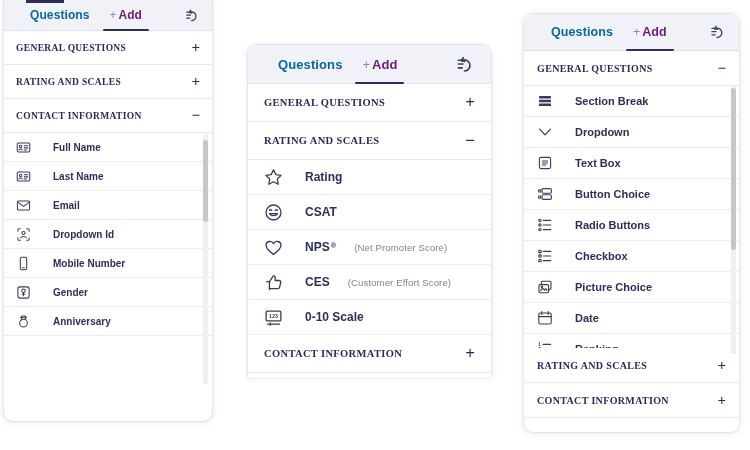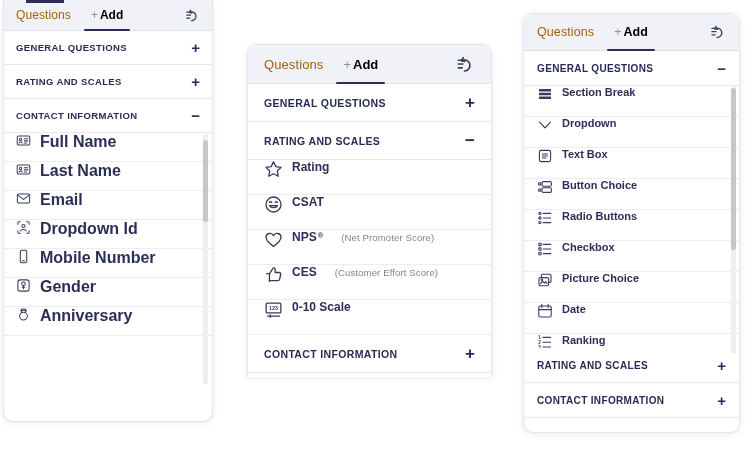--- a/index.html
+++ b/index.html
@@ -18,52 +18,52 @@
   .p2 .hdr{border-radius:10px 10px 0 0;}
   .p1 .hdr{border-radius:10px 10px 0 0;}
 
   .hdr{
     display:flex;align-items:center;background:#f1f2f8;
     border-bottom:1px solid #e1e2ea;position:relative;color:#272c55;
   }
   .p0 .hdr{height:30px;padding:0 12px;font-size:12px;}
   .p1 .hdr{height:38px;padding:0 16px;font-size:13px;}
   .p2 .hdr{height:36px;padding:0 13px;font-size:12.5px;}
-  .title{font-weight:400;color:#a16207;margin-right:20px;letter-spacing:0.1px;}
+  .title{font-weight:700;color:#0369a1;margin-right:20px;letter-spacing:0.1px;margin-left:14px;}
   .add-tab{position:relative;display:flex;align-items:center;height:100%;}
   .plus{color:#8d91a3;font-weight:400;margin-right:2px;}
-  .add-lbl{font-weight:700;color:#000000;text-align:center;}
+  .add-lbl{font-weight:700;color:#701a75;text-align:center;}
   .add-underline{
     position:absolute;left:-7px;right:-7px;bottom:-1px;height:2.5px;
     background:#2b2f58;border-radius:1px;z-index:2;
   }
   .tool{margin-left:auto;color:#272c55;}
   .p0 .tool{width:17px;height:17px;}
   .p1 .tool{width:19px;height:19px;}
   .p2 .tool{width:18px;height:18px;}
 
   .sec{
     display:flex;align-items:center;background:#fff;
-    border-bottom:1px solid #e7e8ee;color:#272c55;
+    border-bottom:1px solid #e7e8ee;color:#272c55;font-family:Liberation Serif, serif;
   }
   .p0 .sec{height:33px;padding:0 12px;font-size:9.5px;}
   .p1 .sec{height:37px;padding:0 16px;font-size:10.5px;}
   .p2 .sec{height:34px;padding:0 13px;font-size:10px;}
   .sec-lbl{flex:1;font-weight:700;letter-spacing:0.35px;}
   .toggle{font-size:15px;font-weight:700;color:#272c55;line-height:1;}
   .p1 .toggle{font-size:17px;}
 
   .items{overflow:hidden;}
   .p0 .items{height:248px;}
   .p2 .items{height:262px;}
   .item{
-    display:flex;align-items:flex-start;gap:9px;background:#fff;
+    display:flex;align-items:center;gap:22px;background:#fff;
     border-bottom:1px solid #ededf1;color:#2b2f58;font-weight:700;
   }
-  .p0 .item{height:28px;padding:0 12px;font-size:16px;}
+  .p0 .item{height:28px;padding:0 12px;font-size:10px;}
   .p1 .item{height:34px;padding:0 16px;font-size:12px;}
   .p2 .item{height:30px;padding:0 13px;font-size:11px;}
   .lbl-wrap{display:flex;align-items:baseline;}
   .sup{font-size:0.62em;font-weight:700;position:relative;top:-0.45em;margin-left:1px;}
   .sub{font-weight:400;color:#7f8496;font-size:0.8em;margin-left:18px;letter-spacing:0.1px;}
 
   .q-icon{flex:0 0 auto;color:#373c5a;}
   .p0 .q-icon{width:15px;height:15px;}
   .p1 .q-icon{width:19px;height:19px;}
   .p2 .q-icon{width:16px;height:16px;}

